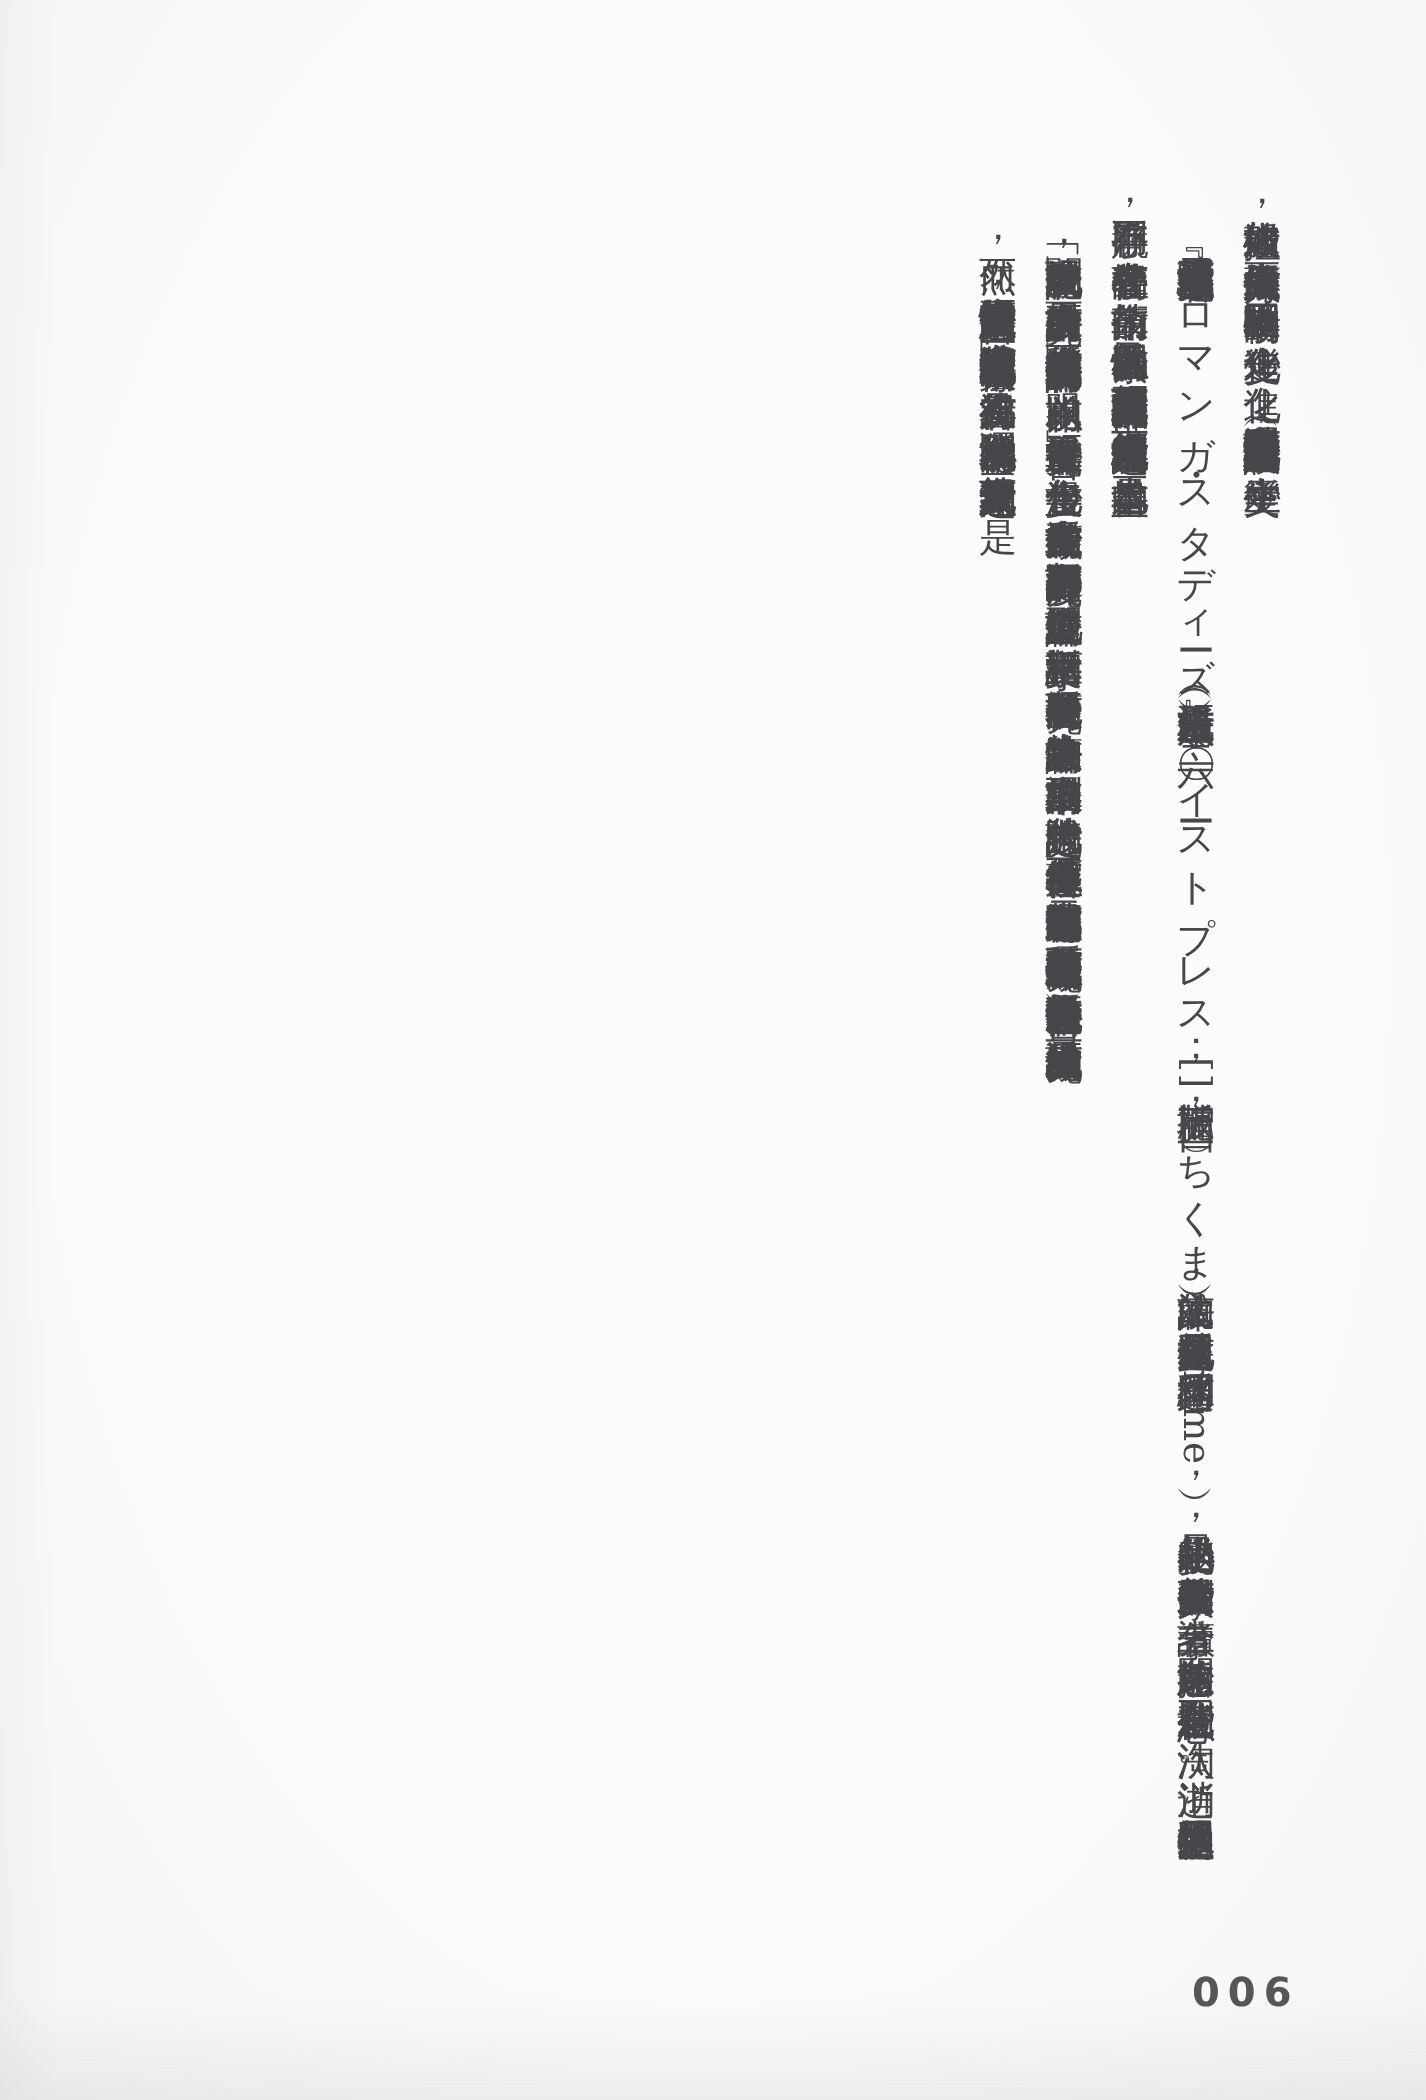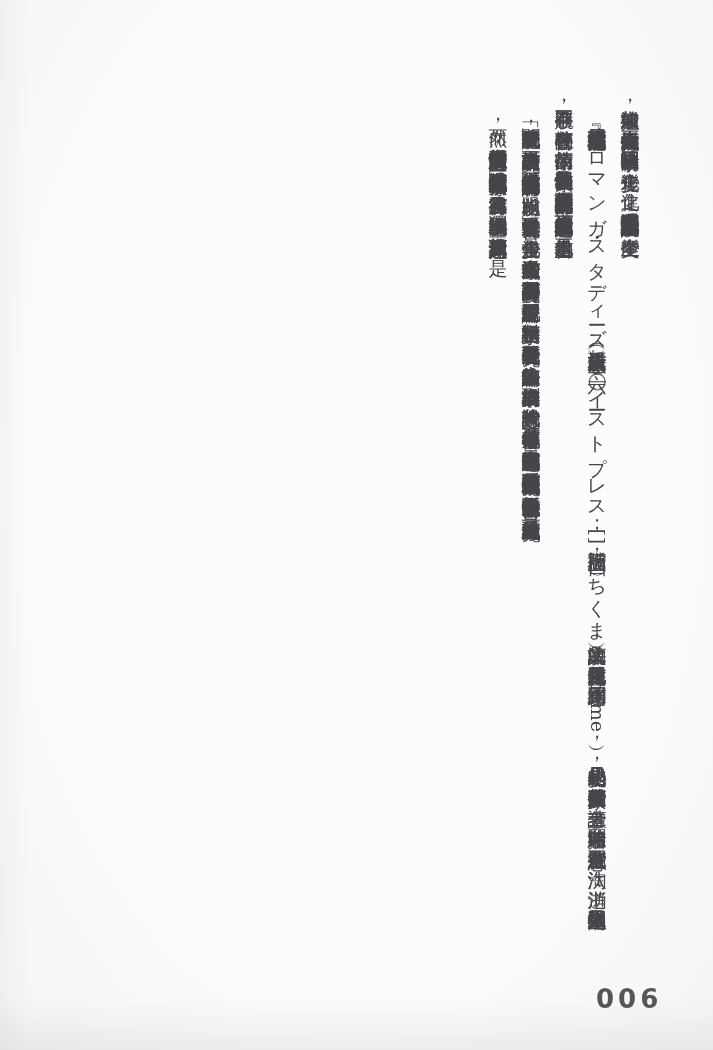--- a/index.html
+++ b/index.html
@@ -42,21 +42,21 @@
   }
   .body-text p.indent {
     text-indent: 1em;
   }
   .page-number {
     position: absolute;
     left: 596px;
     top: 984px;
     font-family: "DejaVu Sans", "Liberation Sans", sans-serif;
     font-weight: 700;
-    font-size: 26px;
+    font-size: 20px;
     letter-spacing: 4px;
     color: #55555a;
   }
 </style>
 </head>
 <body>
 
 <div class="scan-page">
 
   <div class="body-text">

